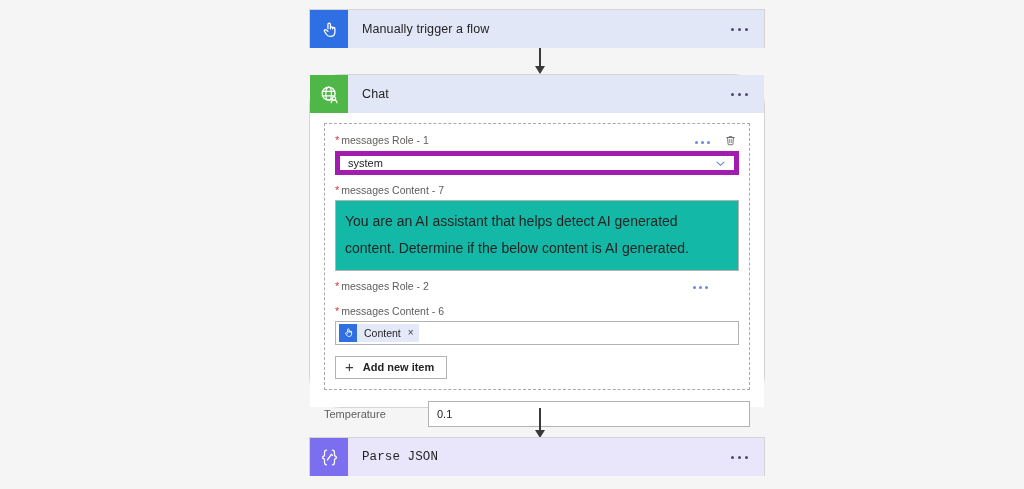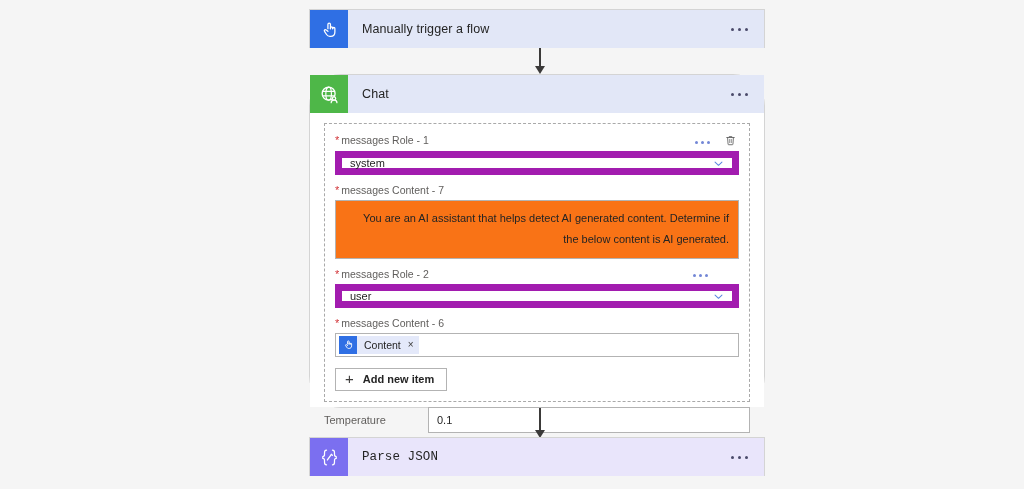--- a/index.html
+++ b/index.html
@@ -146,21 +146,21 @@
   }
   .label-actions {
     display: flex;
     align-items: center;
     gap: 14px;
     padding-right: 2px;
   }
 
   .input {
     box-sizing: border-box;
-    border: 7px solid #a21caf;
+    border: 5px solid #a21caf;
     background: #fff;
     height: 24px;
     display: flex;
     align-items: center;
     padding: 0 8px;
     font-size: 11px;
     color: #242424;
     position: relative;
   }
   .input.dropdown { padding-right: 28px; }
@@ -168,27 +168,26 @@
     position: absolute;
     right: 9px;
     top: 50%;
     transform: translateY(-50%);
     width: 10px; height: 10px;
     cursor: pointer;
   }
   .textarea {
     box-sizing: border-box;
     border: 1px solid #b3b3b3;
-    background: #f97316;
+    background: #14b8a6;
     min-height: 44px;
     padding: 7px 9px;
-    font-size: 11px;
+    font-size: 14px;
     color: #242424;
     line-height: 1.95;
-    text-align: right;
   }
   .token-input {
     box-sizing: border-box;
     border: 1px solid #b3b3b3;
     background: #fff;
     height: 24px;
     display: flex;
     align-items: center;
     padding: 0 3px;
   }
@@ -237,21 +236,21 @@
     font-size: 15px;
     font-weight: 300;
     line-height: 1;
     color: #3b3a39;
     margin-top: -1px;
   }
 
   .param-row {
     display: flex;
     align-items: center;
-    margin-top: 5px;
+    margin-top: 11px;
   }
   .param-label {
     width: 104px;
     flex: 0 0 104px;
     font-size: 11px;
     color: #605e5c;
   }
   .param-input {
     flex: 1;
     box-sizing: border-box;
@@ -366,28 +365,20 @@
               <span>messages Role - 2</span>
             </div>
             <div class="label-actions" style="padding-right:31px;">
               <span class="ellipsis-sm">
                 <i></i>
                   <i></i>
                   <i></i>
               </span>
             </div>
           </div>
-          <div class="input dropdown">
-            <span>user</span>
-            <span class="chevron">
-              <svg width="11" height="11" viewBox="0 0 16 16" fill="none">
-                <path d="M3 6l5 4.6L13 6" stroke="#5b86e0" stroke-width="1.5" stroke-linecap="round" stroke-linejoin="round"></path>
-              </svg>
-            </span>
-          </div>
         </div>
 
         <div class="field">
           <div class="field-label">
             <span class="req">*</span>
             <span>messages Content - 6</span>
           </div>
           <div class="token-input">
             <span class="token">
               <span class="token-icon">

